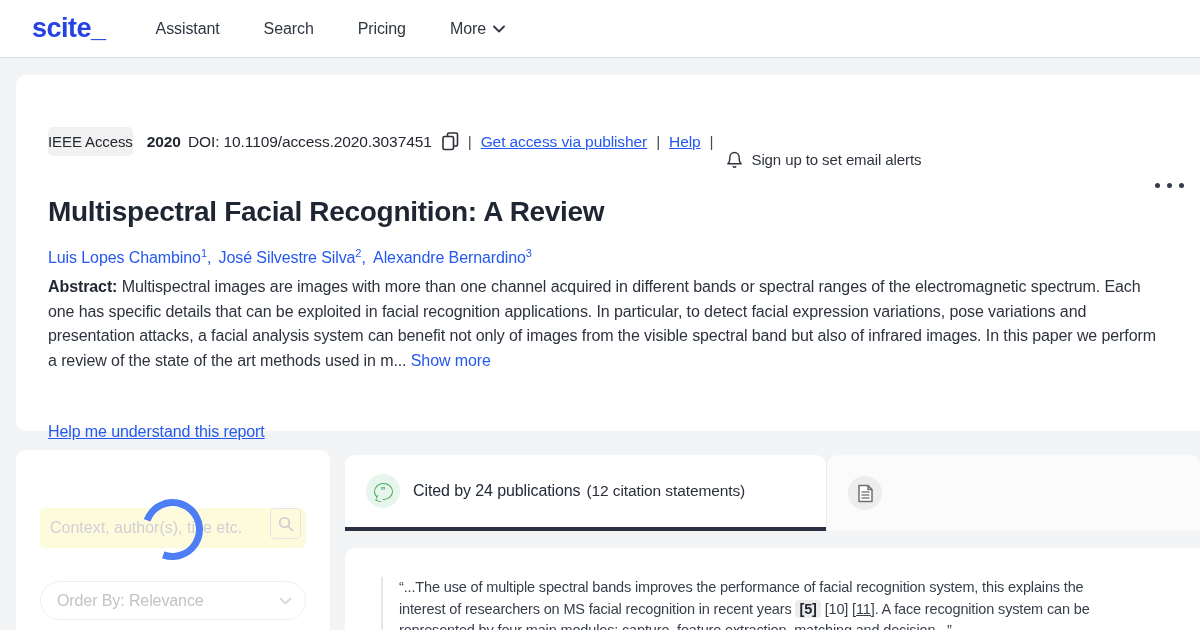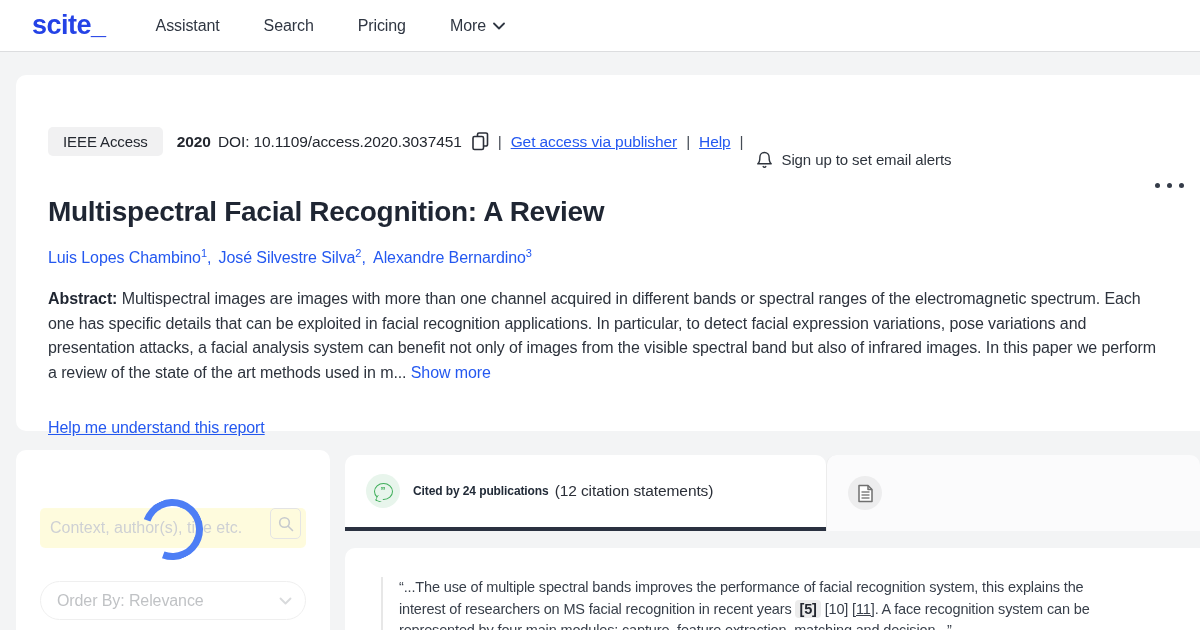--- a/index.html
+++ b/index.html
@@ -11,59 +11,59 @@
   html,body{width:1200px;height:630px;overflow:hidden;}
   body{
     font-family:"Liberation Sans",sans-serif;
     background:var(--page_bg);
     color:var(--body_text);
     position:relative;
     letter-spacing:-0.1px;
   }
   
   .header{
-    position:absolute;top:0;left:0;width:1200px;height:52px;
+    position:absolute;top:0;left:0;width:1200px;height:58px;
     background:#fff;border-bottom:1px solid #dcdddf;
     display:flex;align-items:center;padding-left:32px;z-index:5;
   }
   .logo{
     font-size:27px;font-weight:800;color:var(--brand_blue);
     letter-spacing:-0.5px;margin-right:50px;cursor:pointer;
   }
   .nav{display:flex;align-items:center;gap:44px;}
   .nav-item{font-size:16px;color:#2f3642;cursor:pointer;display:flex;align-items:center;gap:7px;}
   .chev{width:12px;height:8px;display:inline-block;}
   
   .top-card{
     position:absolute;left:16px;top:75px;width:1224px;height:356px;
     background:#fff;border-radius:10px;padding:39px 32px 0 32px;
   }
   .meta-row{display:flex;align-items:center;font-size:15.5px;color:#23272f;}
   .journal-badge{
-    background:#f1f1f2;border-radius:5px;padding:6px 15px;font-size:15px;
+    background:#f1f1f2;border-radius:5px;padding:6px 0;font-size:15px;
     color:#23272f;margin-right:14px;white-space:nowrap;
   }
   .year{font-weight:700;margin-right:7px;}
   .doi{margin-right:10px;}
   .icon-btn{display:inline-flex;align-items:center;cursor:pointer;margin-right:9px;}
   .sep{color:#454b55;margin:0 9px 0 0;}
   .meta-link{color:var(--link_blue);text-decoration:underline;cursor:pointer;margin-right:9px;white-space:nowrap;}
   .alerts{display:flex;align-items:center;gap:8px;cursor:pointer;margin-left:4px;color:#2e343d;font-size:15px;margin-top:36px;}
   .ellipsis{position:absolute;left:1139px;top:108px;display:flex;gap:7px;cursor:pointer;}
   .ellipsis i{width:5px;height:5px;border-radius:50%;background:#353c49;}
   .paper-title{font-size:28px;font-weight:700;color:var(--dark_text);margin-top:27px;letter-spacing:-0.3px;}
   .authors{margin-top:19px;font-size:16px;color:var(--link_blue);}
   .author{color:var(--link_blue);cursor:pointer;}
   .author sup{font-size:11px;}
   .author-sep{color:var(--link_blue);margin-right:3px;}
-  .abstract{margin-top:20px;font-size:16px;line-height:24.5px;color:var(--body_text);max-width:1120px;}
+  .abstract{margin-top:8px;font-size:16px;line-height:24.5px;color:var(--body_text);max-width:1120px;}
   .abstract b{color:#1f2531;}
   .show-more{color:var(--link_blue);cursor:pointer;}
   .help-link{
-    display:inline-block;margin-top:34px;font-size:16px;color:var(--link_blue);
+    display:inline-block;margin-top:50px;font-size:16px;color:var(--link_blue);
     text-decoration:underline;cursor:pointer;
   }
   
   .left-card{
     position:absolute;left:16px;top:450px;width:314px;height:220px;
     background:#fff;border-radius:10px;padding:36px 24px 0 24px;
   }
   .faded{opacity:.55;}
   .search-title{font-size:16.5px;font-weight:700;color:#6b6b6b;}
   .search-box{
@@ -107,21 +107,21 @@
     width:19px;height:17px;border:1.6px solid var(--citation_green);border-radius:50%;
     display:flex;align-items:center;justify-content:center;position:relative;
     color:var(--citation_green);font-size:10px;font-weight:700;line-height:1;padding-top:2px;
   }
   .bubble:after{
     content:"";position:absolute;left:1px;bottom:-3px;width:6px;height:6px;
     background:var(--citation_green_bg);border-left:1.6px solid var(--citation_green);
     border-bottom:1.6px solid var(--citation_green);transform:rotate(15deg) skew(-15deg);
     border-radius:0 0 0 3px;
   }
-  .tab-label{font-size:12px;font-weight:700;color:#222b38;white-space:nowrap;}
+  .tab-label{font-size:16px;font-weight:400;color:#222b38;white-space:nowrap;}
   .tab-sublabel{font-size:15.5px;font-weight:400;color:#2b2f38;margin-left:6px;}
   .tab-inactive .tab-label{color:#6f6f6f;}
   
   .quote-card{
     position:absolute;left:345px;top:548px;width:895px;height:120px;
     background:#fff;border-radius:10px 10px 0 0;padding:29px 0 0 36px;
   }
   .quote{
     border-left:2px solid #e7e7e7;padding-left:16px;width:718px;
     font-size:14.5px;line-height:21.5px;color:#39404b;letter-spacing:-0.15px;

